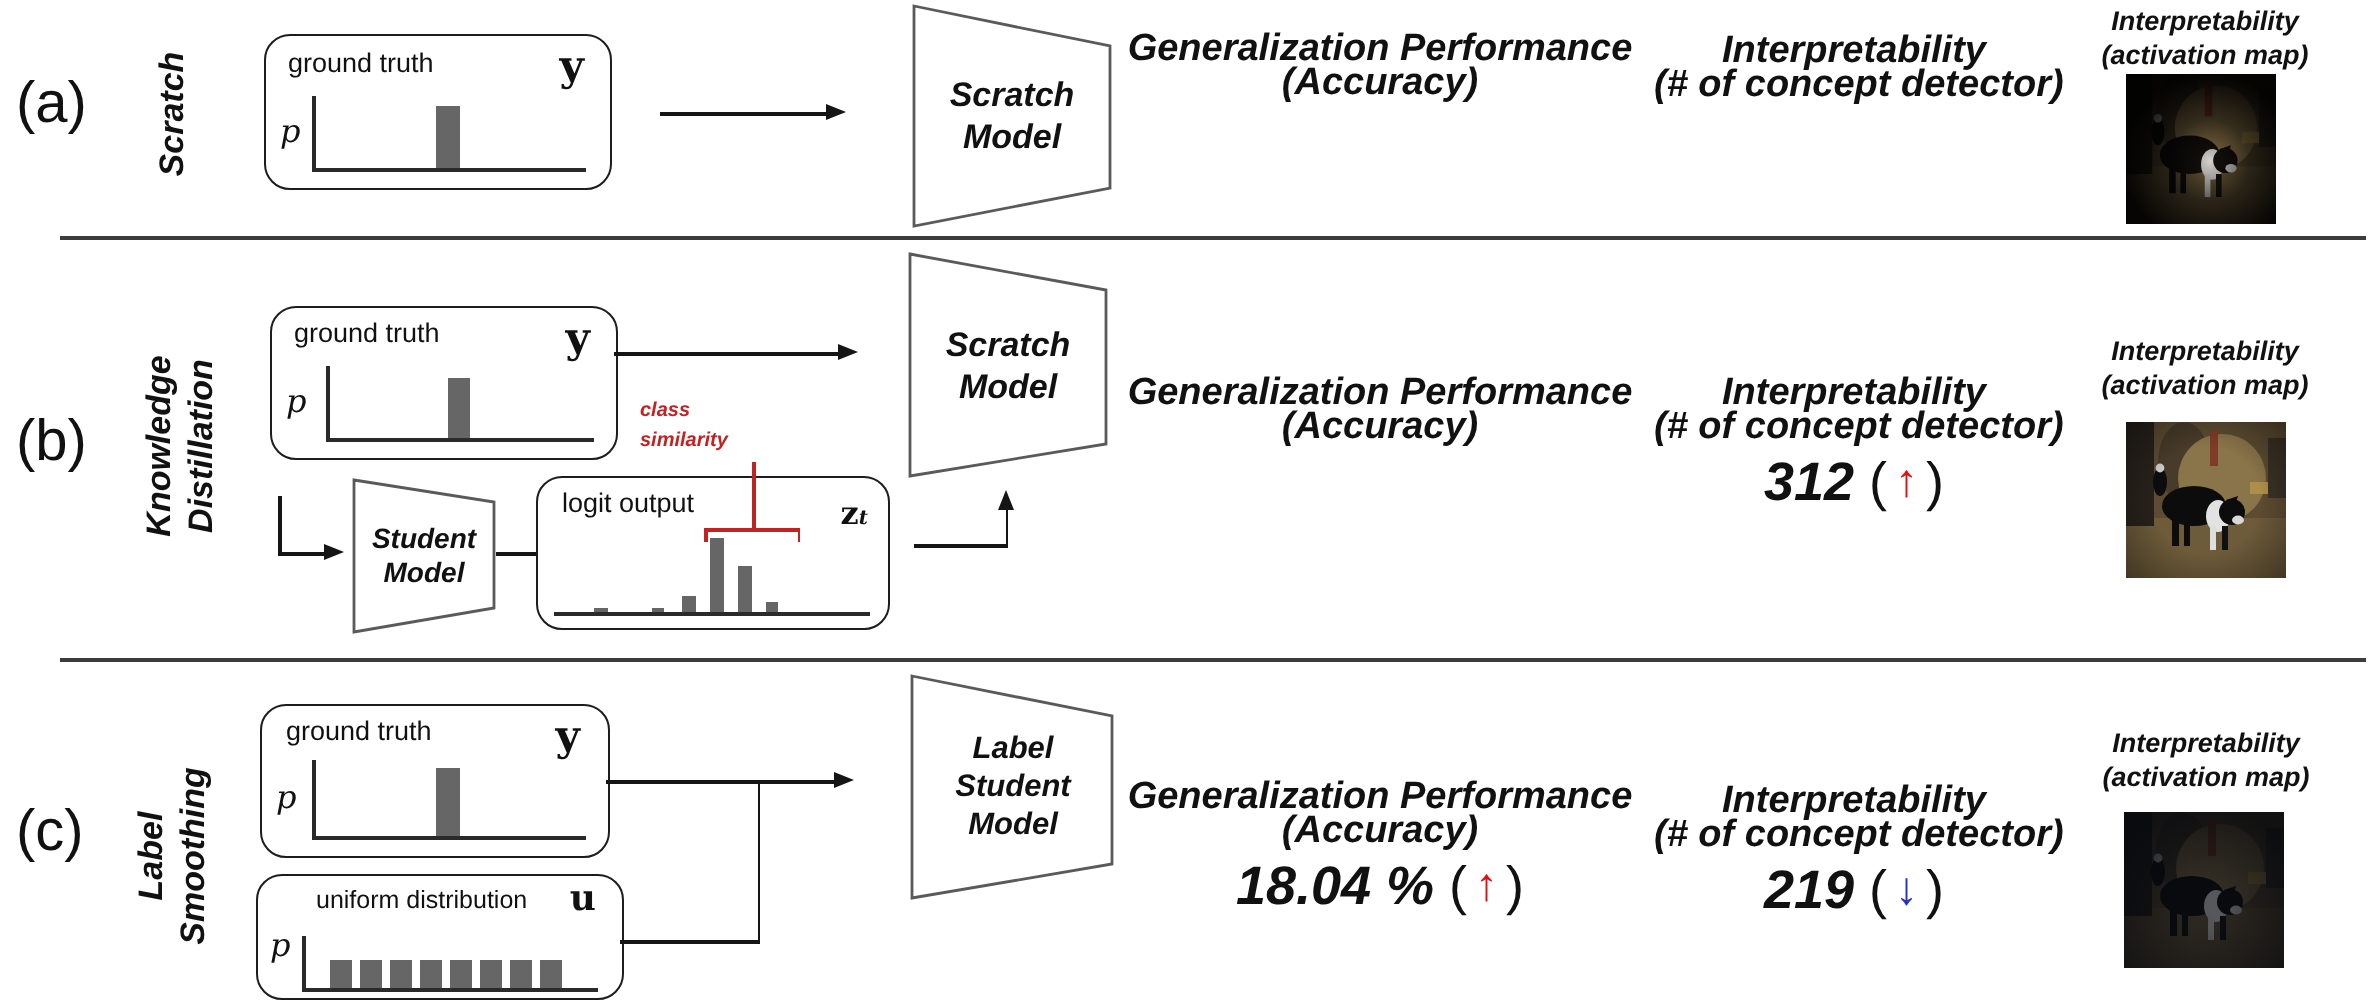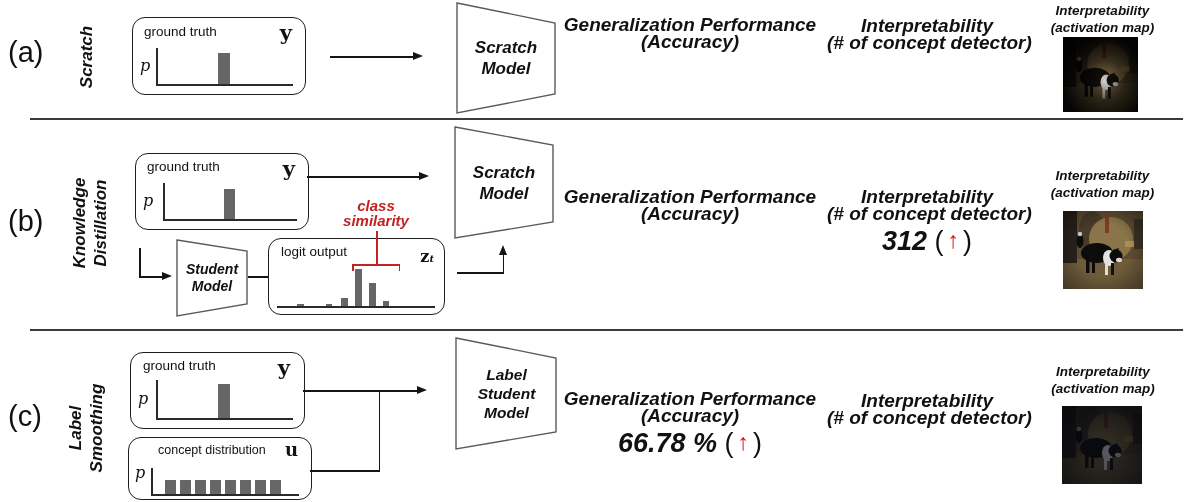--- a/index.html
+++ b/index.html
@@ -36,22 +36,22 @@
   .m-block{position:absolute;text-align:center;}
   .m-title{font-weight:bold;font-style:italic;font-size:19px;line-height:16.5px;white-space:nowrap;}
   .m-value{font-weight:bold;font-style:italic;font-size:27px;margin-top:4px;white-space:nowrap;}
   .m-value .paren{font-weight:400;font-style:normal;font-size:27px;}
   .m-value .trend{font-weight:400;font-style:normal;font-size:23px;margin:0 4px;
                   display:inline-block;vertical-align:2px;}
   .act-title{position:absolute;text-align:center;font-weight:bold;font-style:italic;
              font-size:13.5px;line-height:17px;}
   
   .redline{position:absolute;background:#c22222;}
-  .cs-label{position:absolute;text-align:center;font-weight:bold;font-style:italic;
-            font-size:15px;line-height:15px;}
+  .cs-label{position:absolute;font-weight:bold;font-style:italic;
+            font-size:10px;line-height:15px;}
   
   .act-img{position:absolute;overflow:hidden;background:#000;}
   .act-img svg{position:absolute;left:0;top:0;width:100%;height:100%;}
   .ovl{position:absolute;left:0;top:0;width:100%;height:100%;}
   .ov-a{background:radial-gradient(circle at 56% 58%, rgba(90,55,10,0.10) 0%,
         rgba(0,0,0,0.62) 34%, rgba(0,0,0,0.95) 72%);}
   .ov-b{background:radial-gradient(circle at 50% 50%, rgba(0,0,0,0) 48%, rgba(0,0,0,0.40) 100%);}
   .ov-c{background:linear-gradient(rgba(15,22,38,0.28),rgba(15,22,38,0.28)),
         radial-gradient(circle at 50% 62%, rgba(0,0,0,0.50) 15%, rgba(0,0,0,0.80) 82%);}
   .subt{font-size:10px;font-style:italic;}
@@ -252,21 +252,21 @@
     <span class="sym-serif" style="right:14px;top:2px;font-size:21px;">y</span>
     <span class="sym-p" style="left:7px;top:36px;">p</span>
     <div class="axis" style="left:25px;top:27px;width:1.6px;height:38px;"></div>
     <div class="axis" style="left:25px;top:65px;width:137px;height:1.6px;"></div>
     <div class="chart" style="left:26px;top:27px;width:137px;height:38px;">
         <div class="minibar" style="left: 61px; width: 12px; height: 34px; background: rgb(102, 102, 102);"></div>
       </div>
   </div>
 
   <div class="rbox" style="left:128px;top:437px;width:182px;height:61px;">
-    <span class="btitle" style="left:29px;top:5px;font-size:12.5px;">concept distribution</span>
+    <span class="btitle" style="left:29px;top:5px;font-size:12.5px;">uniform distribution</span>
     <span class="sym-serif" style="right:13px;top:1px;font-size:18px;">u</span>
     <span class="sym-p" style="left:6px;top:25px;">p</span>
     <div class="axis" style="left:22px;top:30px;width:1.6px;height:27px;"></div>
     <div class="axis" style="left:22px;top:56px;width:148px;height:1.6px;"></div>
     <div class="chart" style="left:23px;top:42px;width:146px;height:14px;">
         <div class="minibar" style="left: 13px; width: 11px; height: 14px; background: rgb(102, 102, 102);"></div>
         <div class="minibar" style="left: 28px; width: 11px; height: 14px; background: rgb(102, 102, 102);"></div>
         <div class="minibar" style="left: 43px; width: 11px; height: 14px; background: rgb(102, 102, 102);"></div>
         <div class="minibar" style="left: 58px; width: 11px; height: 14px; background: rgb(102, 102, 102);"></div>
         <div class="minibar" style="left: 73px; width: 11px; height: 14px; background: rgb(102, 102, 102);"></div>
@@ -290,28 +290,32 @@
       <span>Label</span>
       <span>Student</span>
       <span>Model</span>
     </div>
   </div>
 
   <div class="m-block" style="left:555px;top:391px;width:270px;">
     <div class="m-title">Generalization Performance</div>
     <div class="m-title">(Accuracy)</div>
     <div class="m-value">
-      <span>66.78 %</span>
+      <span>18.04 %</span>
       <span class="paren">(</span><span class="trend" style="color: rgb(221, 17, 17);">↑</span><span class="paren">)</span>
     </div>
   </div>
 
   <div class="m-block" style="left:827px;top:393px;width:200px;">
     <div class="m-title">Interpretability</div>
     <div class="m-title">(# of concept detector)</div>
+    <div class="m-value">
+      <span>219</span>
+      <span class="paren">(</span><span class="trend" style="color: rgb(34, 51, 204);">↓</span><span class="paren">)</span>
+    </div>
   </div>
 
   <div class="act-title" style="left:1023px;top:363px;width:160px;">
     <div>Interpretability</div>
     <div>(activation map)</div>
   </div>
   <div class="act-img" style="left:1062px;top:406px;width:80px;height:78px;">
     <svg viewBox="0 0 80 78" preserveAspectRatio="none">
         <use href="#dog-scene"></use>
       </svg>

